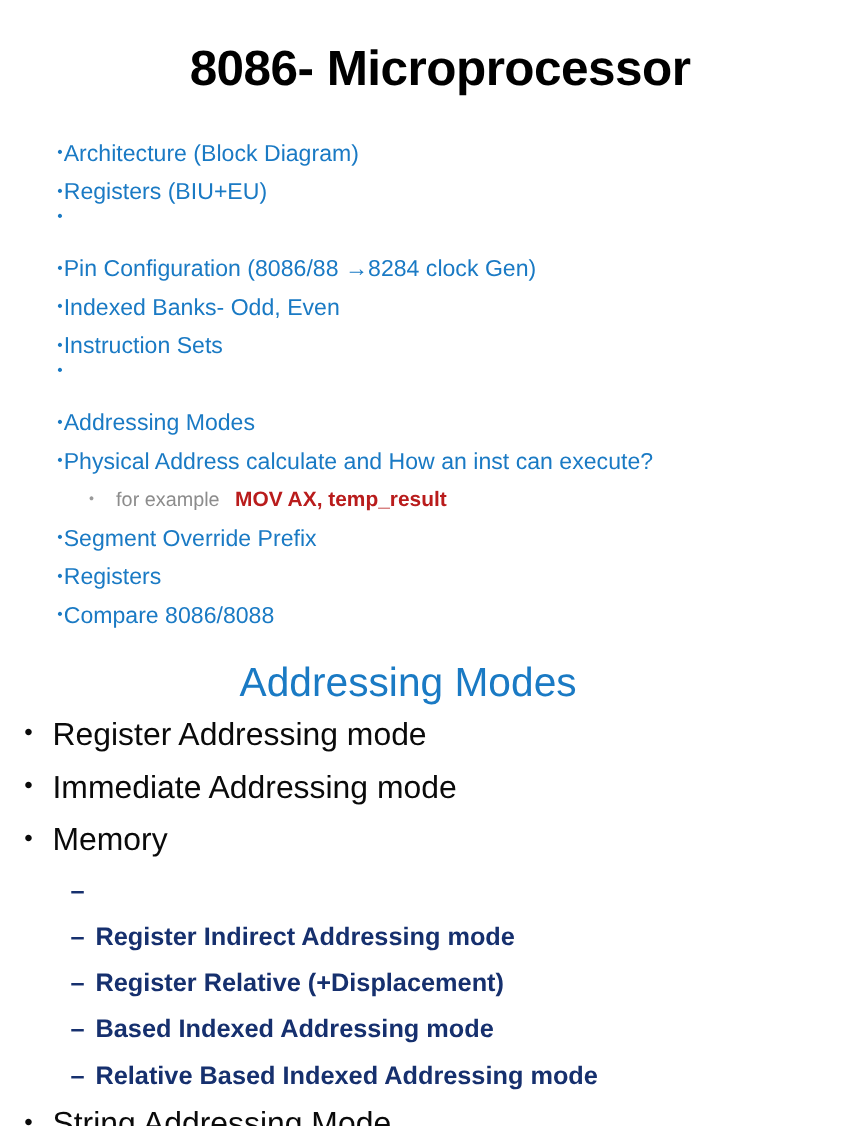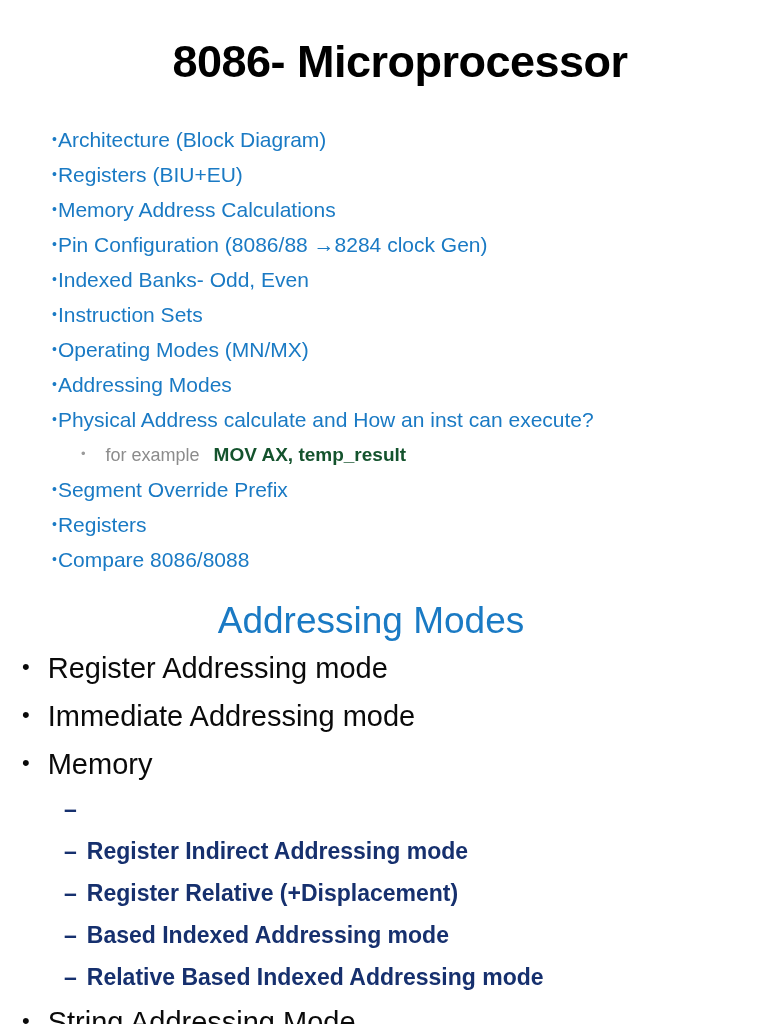--- a/index.html
+++ b/index.html
@@ -76,21 +76,21 @@
     position: relative;
     top: -3px;
   }
   .agenda-sub .ex-label {
     font-size: 18px;
     color: #8C8C8C;
     margin-left: 12px;
   }
   .agenda-sub .ex-code {
     font-size: 19px;
-    color: #14532d;
+    color: #b91c1c;
     font-weight: bold;
     margin-left: 14px;
   }
 
   
   .section-heading {
     position: absolute;
     top: 601px;
     left: 0;
     width: 742px;
@@ -154,41 +154,39 @@
       <span>Architecture (Block Diagram)</span>
     </div>
 
     <div class="agenda-item">
       <span class="dot">•</span>
       <span>Registers (BIU+EU)</span>
     </div>
 
     <div class="agenda-item">
       <span class="dot">•</span>
-      <span>Memory Address Calculations</span>
     </div>
 
     <div class="agenda-item">
       <span class="dot">•</span>
       <span>Pin Configuration (8086/88  →8284 clock Gen)</span>
     </div>
 
     <div class="agenda-item">
       <span class="dot">•</span>
       <span>Indexed Banks- Odd, Even</span>
     </div>
 
     <div class="agenda-item">
       <span class="dot">•</span>
       <span>Instruction Sets</span>
     </div>
 
     <div class="agenda-item">
       <span class="dot">•</span>
-      <span>Operating Modes (MN/MX)</span>
     </div>
 
     <div class="agenda-item">
       <span class="dot">•</span>
       <span>Addressing Modes</span>
     </div>
 
     <div class="agenda-item">
       <span class="dot">•</span>
       <span>Physical Address calculate and How an inst can execute?</span>

